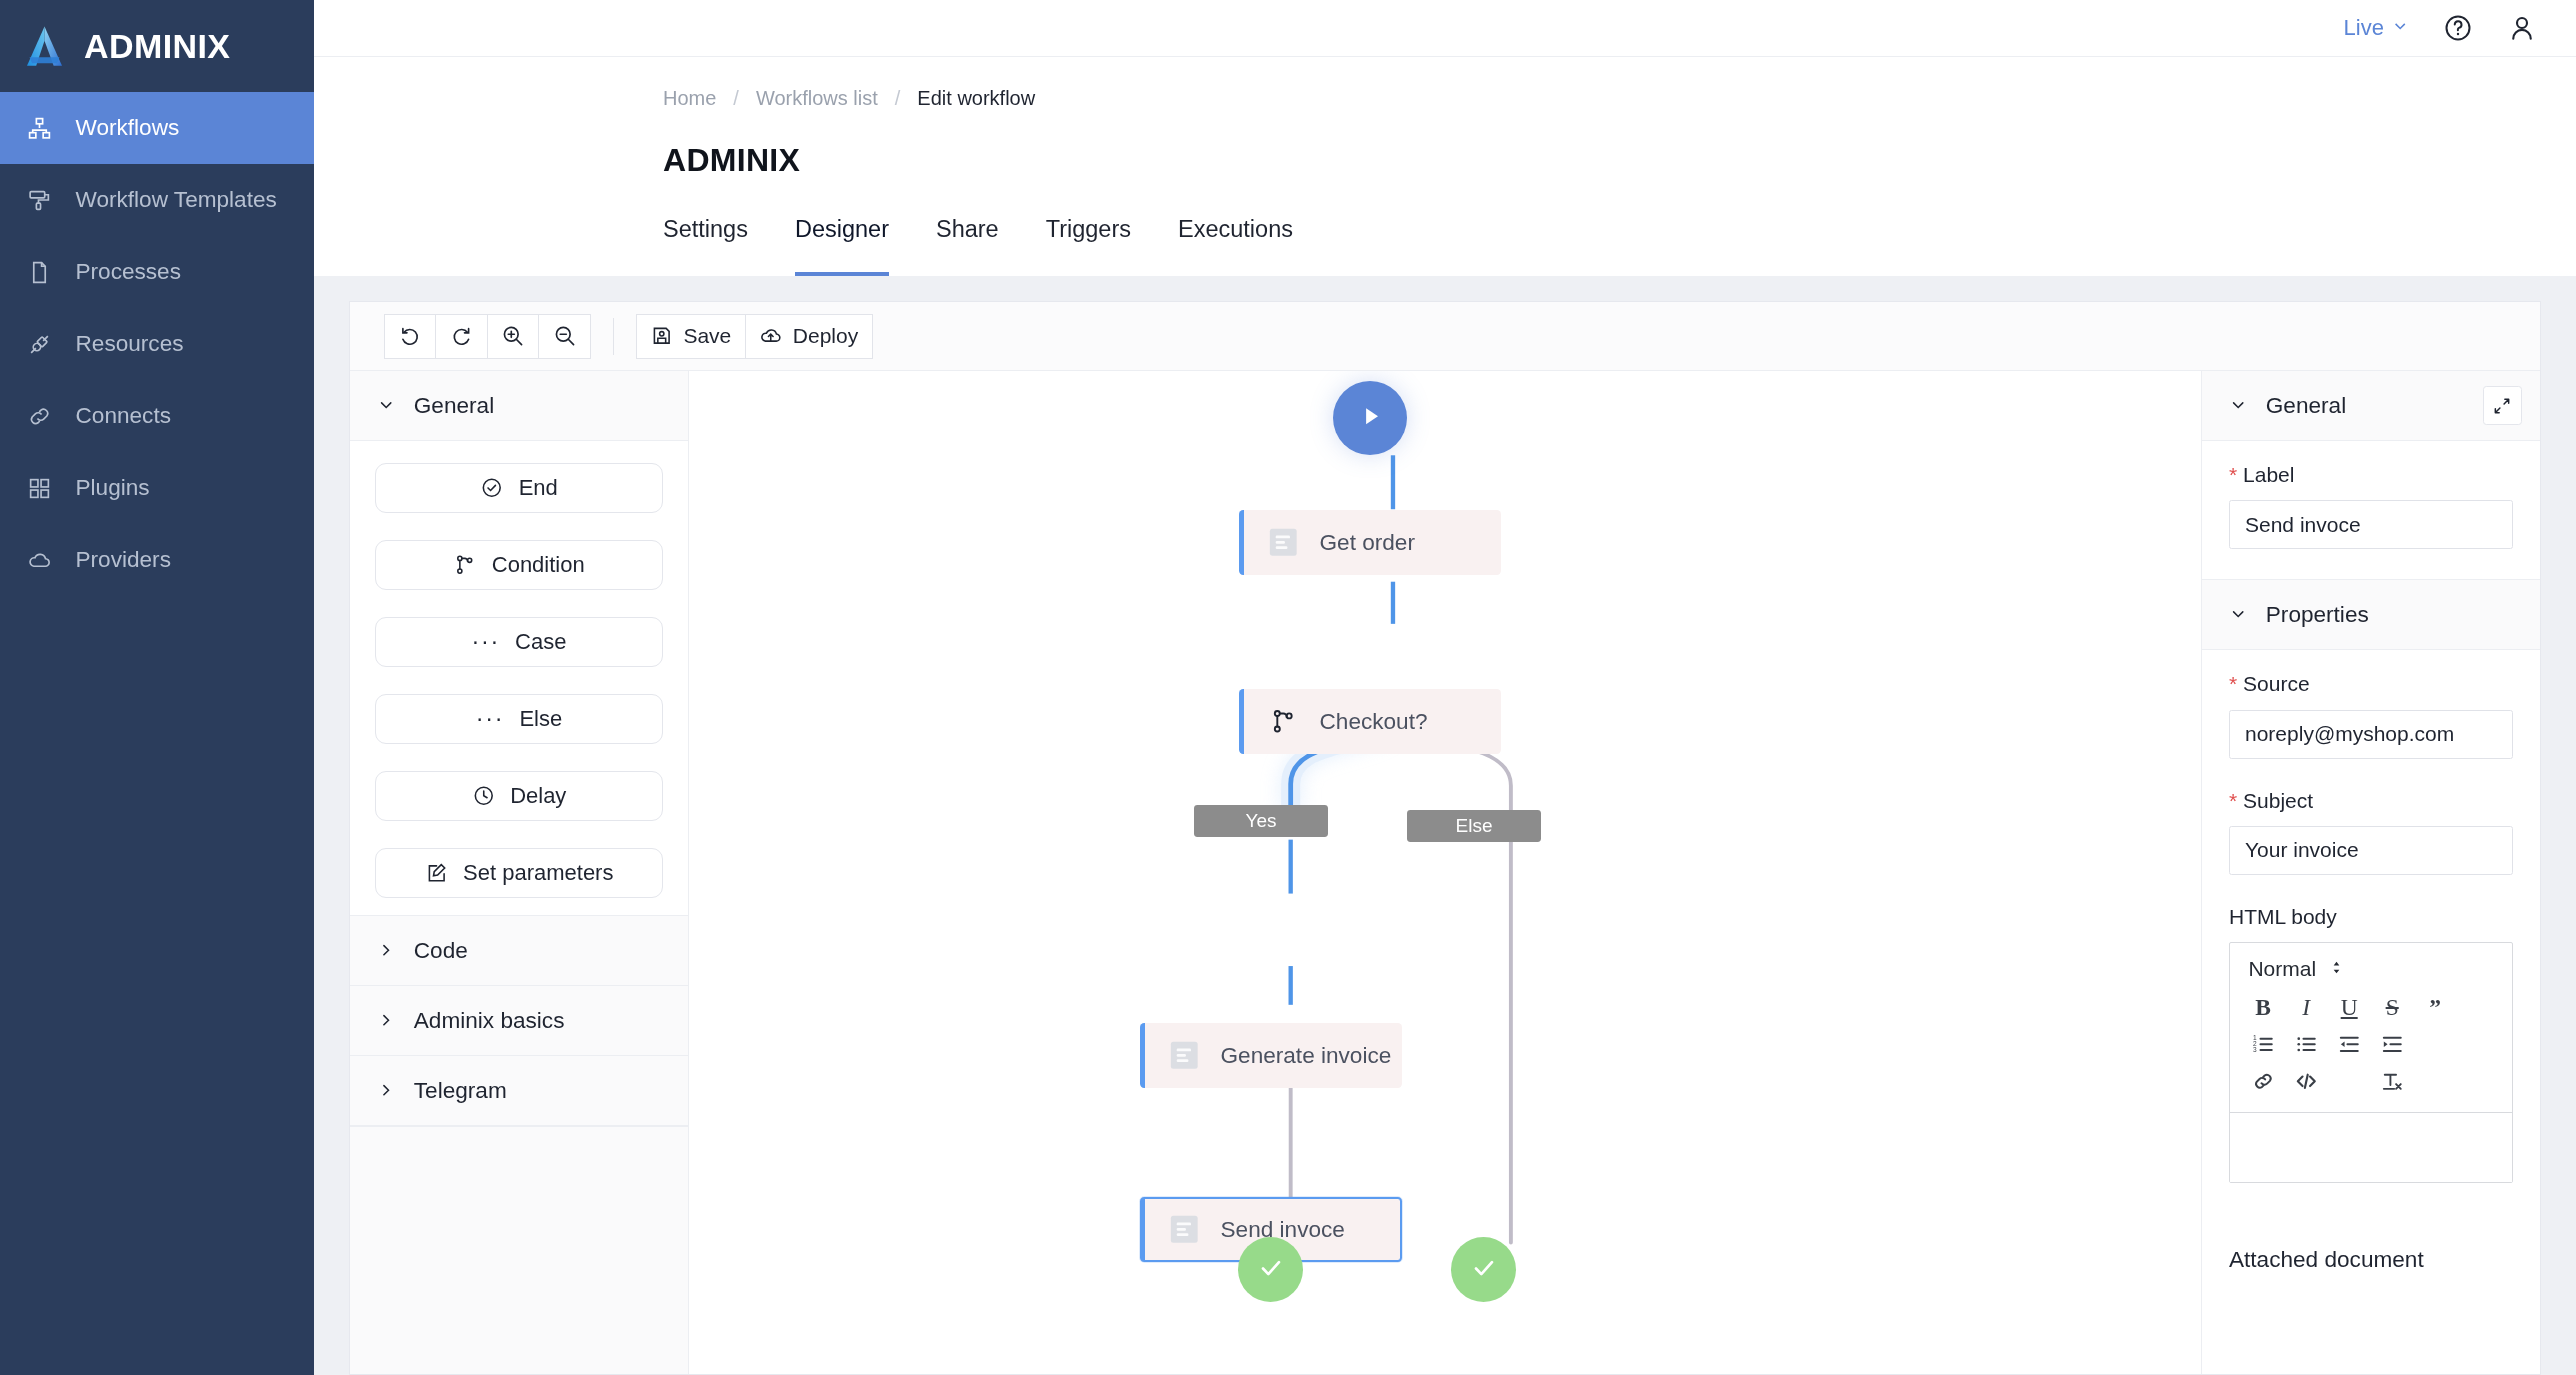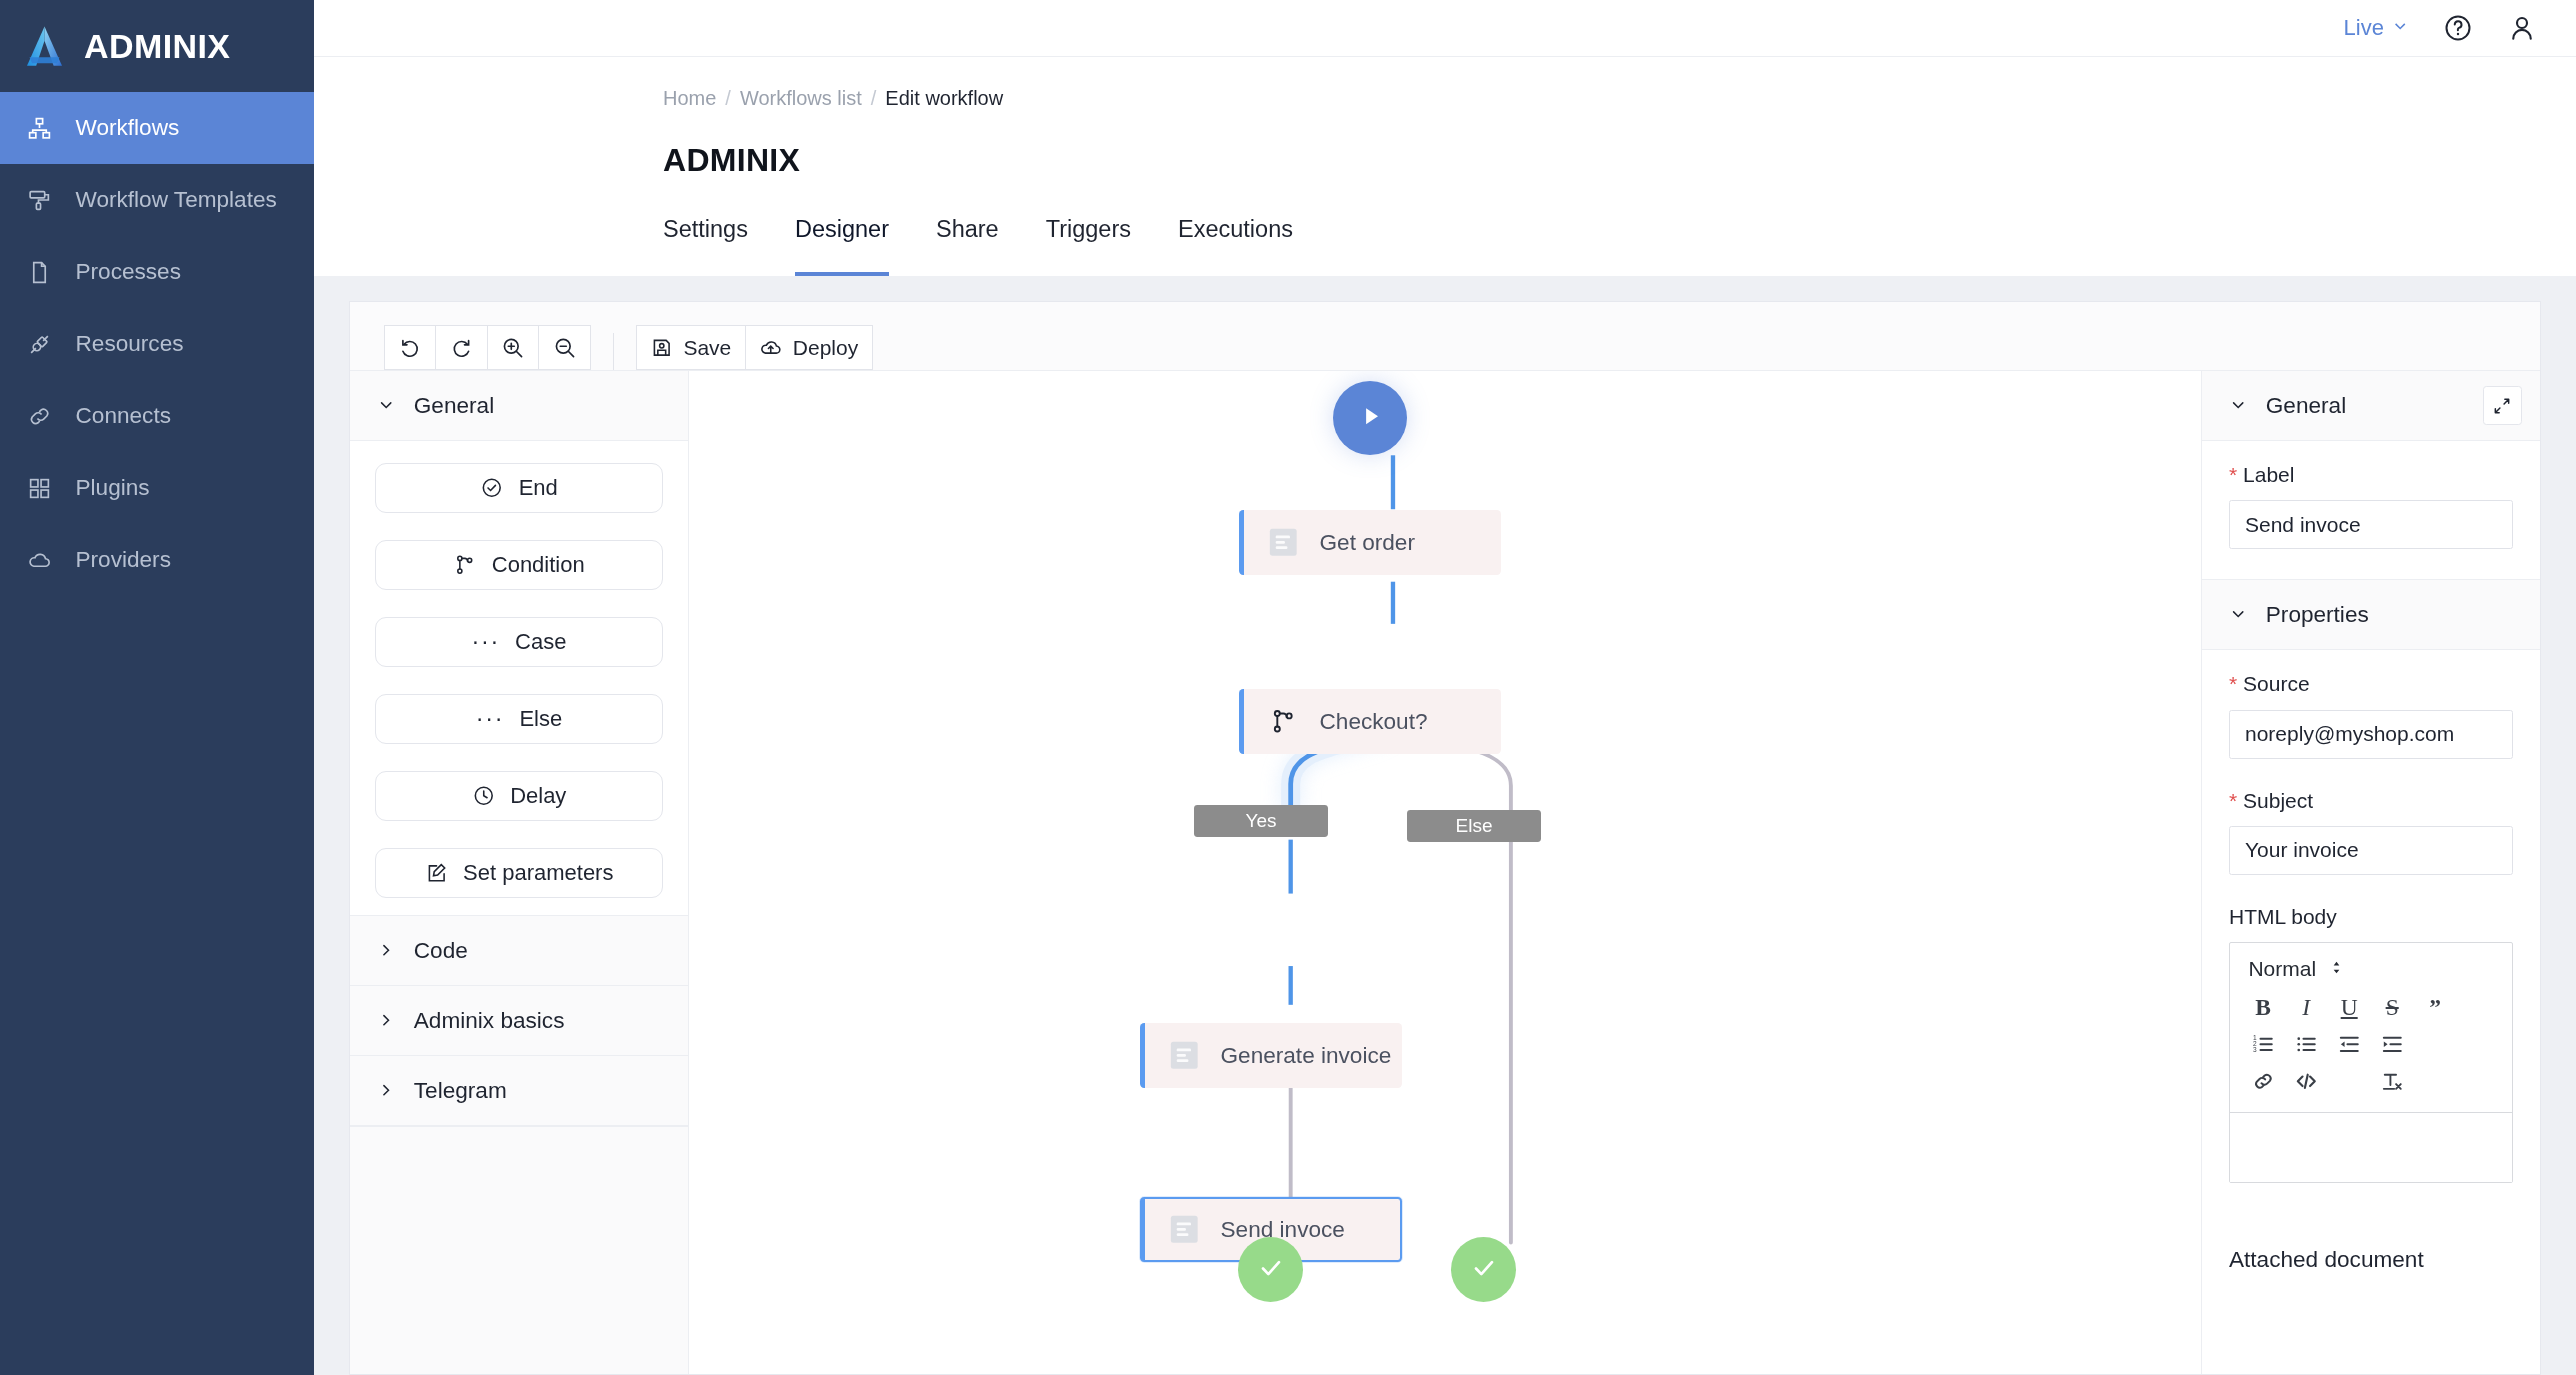--- a/index.html
+++ b/index.html
@@ -50,21 +50,21 @@
   }
   .env-select {
     color: #5b85d6; font-size: 22px; display: flex; align-items: center; gap: 6.7px; cursor: pointer;
   }
   .topbar-icon { width: 30px; height: 30px; cursor: pointer; }
   .topbar-icon svg { width: 30px; height: 30px; display: block; }
 
   
   #pagehead { background: #ffffff; padding: 0 0 0 349px; }
   .breadcrumb {
-    display: flex; align-items: center; gap: 9px;
+    display: flex; align-items: center; gap: 17px;
     font-size: 20px; padding-top: 30px; color: #9aa1ad;
   }
   .breadcrumb .crumb { cursor: pointer; }
   .breadcrumb .crumb.current { color: #1f2430; font-weight: normal; cursor: default; }
   .breadcrumb .sep { color: #c4c9d2; }
   .page-title {
     font-size: 32px; font-weight: bold; color: #10141c;
     margin-top: 32px; letter-spacing: 0.3px;
   }
   .tabs {
@@ -84,21 +84,21 @@
   }
   #designer {
     background: #ffffff; border: 0.8px solid #e6e8ee;
     flex: 1 1 auto; display: flex; flex-direction: column; min-height: 0;
   }
 
   
   #toolbar {
     height: 69px; flex: 0 0 69px; background: #fbfbfc;
     border-bottom: 0.8px solid #eceef2;
-    display: flex; align-items: flex-end; padding-left: 34px; gap: 22px;
+    display: flex; align-items: center; padding-left: 34px; gap: 22px;
   }
   .btn-group { display: flex; }
   .tbtn {
     height: 45px; min-width: 45px; border: 0.8px solid #e2e4ea;
     background: #ffffff; display: flex; align-items: center; justify-content: center;
     gap: 10px; cursor: pointer; margin-left: -0.8px; padding: 0 13.4px;
     font-size: 21px; color: #1f2430;
   }
   .btn-group .tbtn:first-child { margin-left: 0; }
   .tbtn svg { width: 23.5px; height: 23.5px; display: block; }

